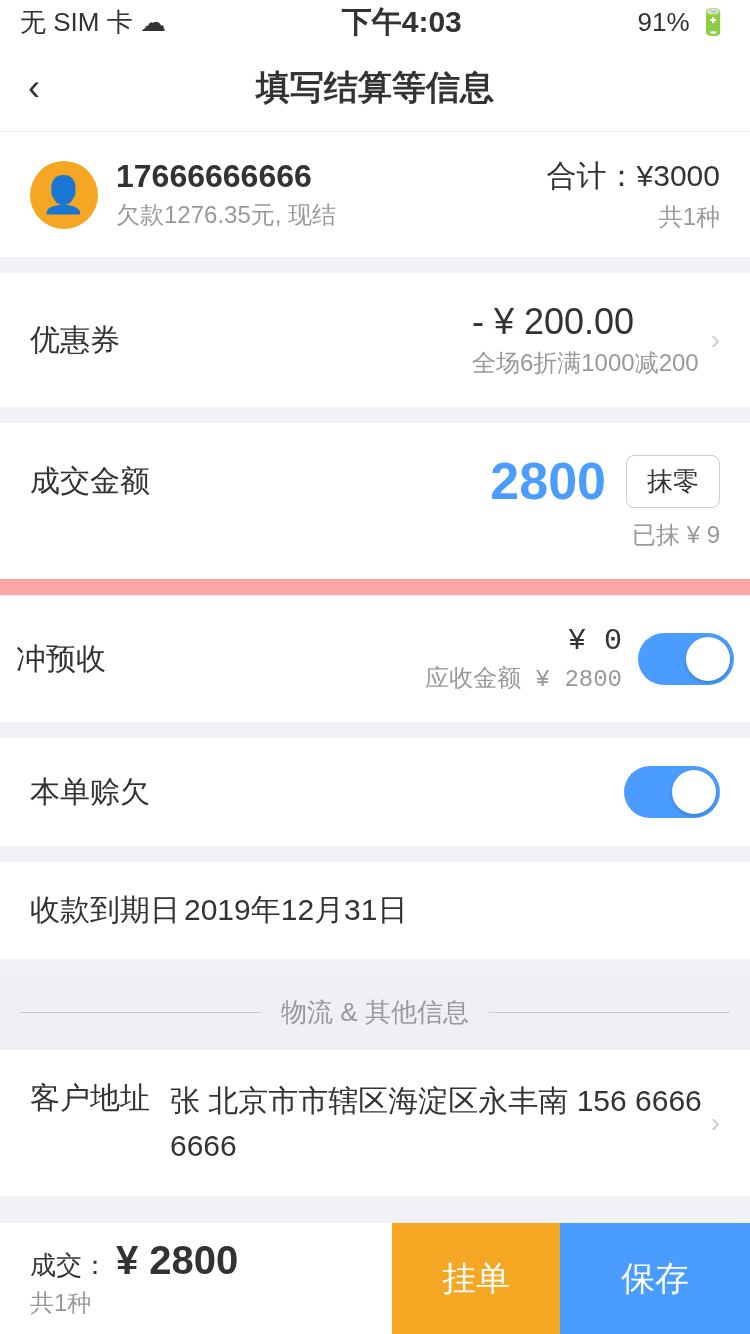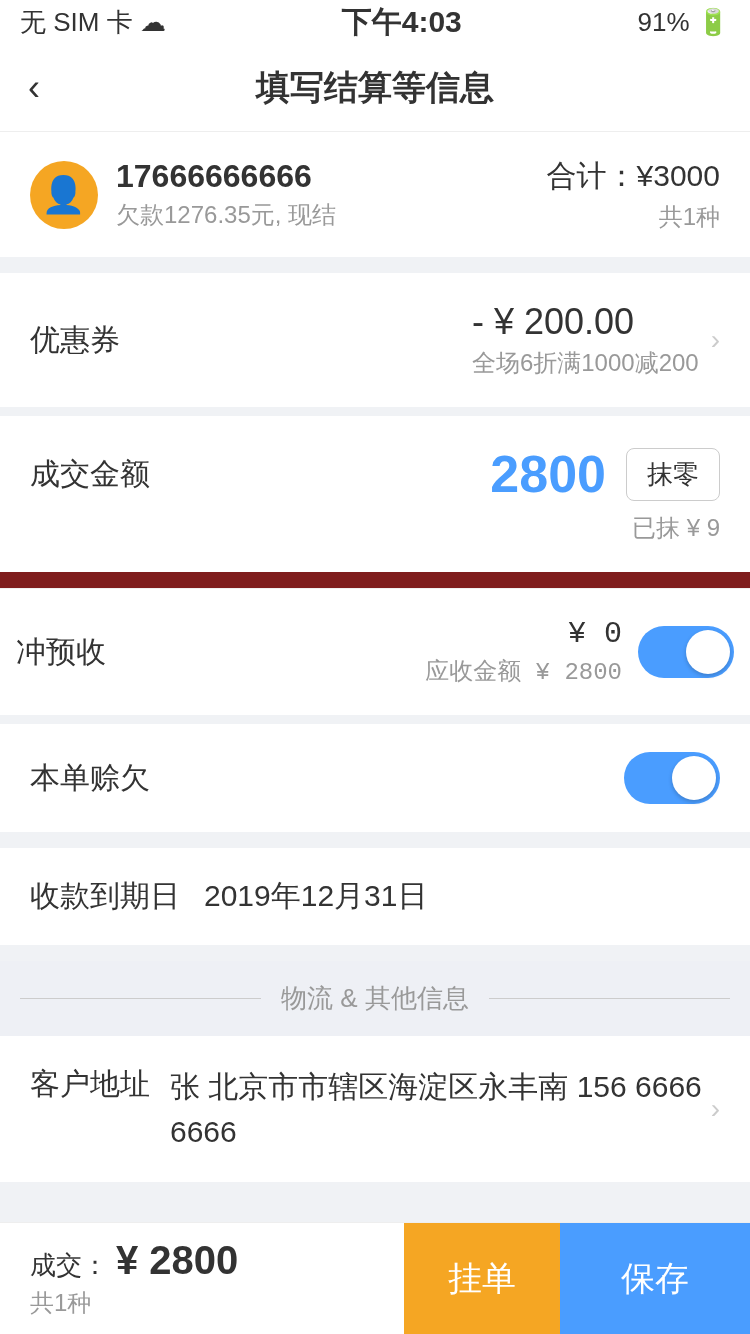--- a/index.html
+++ b/index.html
@@ -51,22 +51,22 @@
       color: #333;
     }
 
     
     .content {
       padding-bottom: 120px;
     }
 
     
     .card {
-      background: #7f1d1d;
-      margin-bottom: 9px;
+      background: #fca5a5;
+      margin-bottom: 16px;
     }
 
     
     .customer-row {
       background: #fff;
       padding: 24px 30px;
       display: flex;
       align-items: center;
       justify-content: space-between;
       margin-bottom: 16px;
@@ -178,21 +178,21 @@
       margin-bottom: 16px;
     }
     .arrears-label { font-size: 30px; color: #333; }
 
     
     .duedate-section {
       background: #fff;
       padding: 28px 30px;
       margin-bottom: 16px;
     }
-    .duedate-row { display: flex; align-items: center; gap: 24px; }
+    .duedate-row { display: flex; align-items: center; gap: 4px; }
     .duedate-label { font-size: 30px; color: #333; }
     .duedate-value { font-size: 30px; color: #333; }
 
     
     .divider-section {
       background: #eef0f5;
       padding: 20px 0;
       display: flex;
       align-items: center;
       justify-content: center;
@@ -237,21 +237,21 @@
     }
     .bottom-summary {
       padding: 0 30px;
       flex: 1;
     }
     .bottom-summary-top { display: flex; align-items: baseline; gap: 8px; }
     .bottom-label { font-size: 26px; color: #333; font-family: Liberation Serif, serif; }
     .bottom-amount { font-size: 40px; color: #333; font-weight: 600; }
     .bottom-sub { font-size: 24px; color: #999; margin-top: 4px; }
     .bottom-btn-hang {
-      width: 156px;
+      width: 168px;
       height: 112px;
       background: #f5a623;
       display: flex;
       align-items: center;
       justify-content: center;
       font-size: 34px;
       color: #fff;
       font-weight: 500;
       cursor: pointer;
     }

